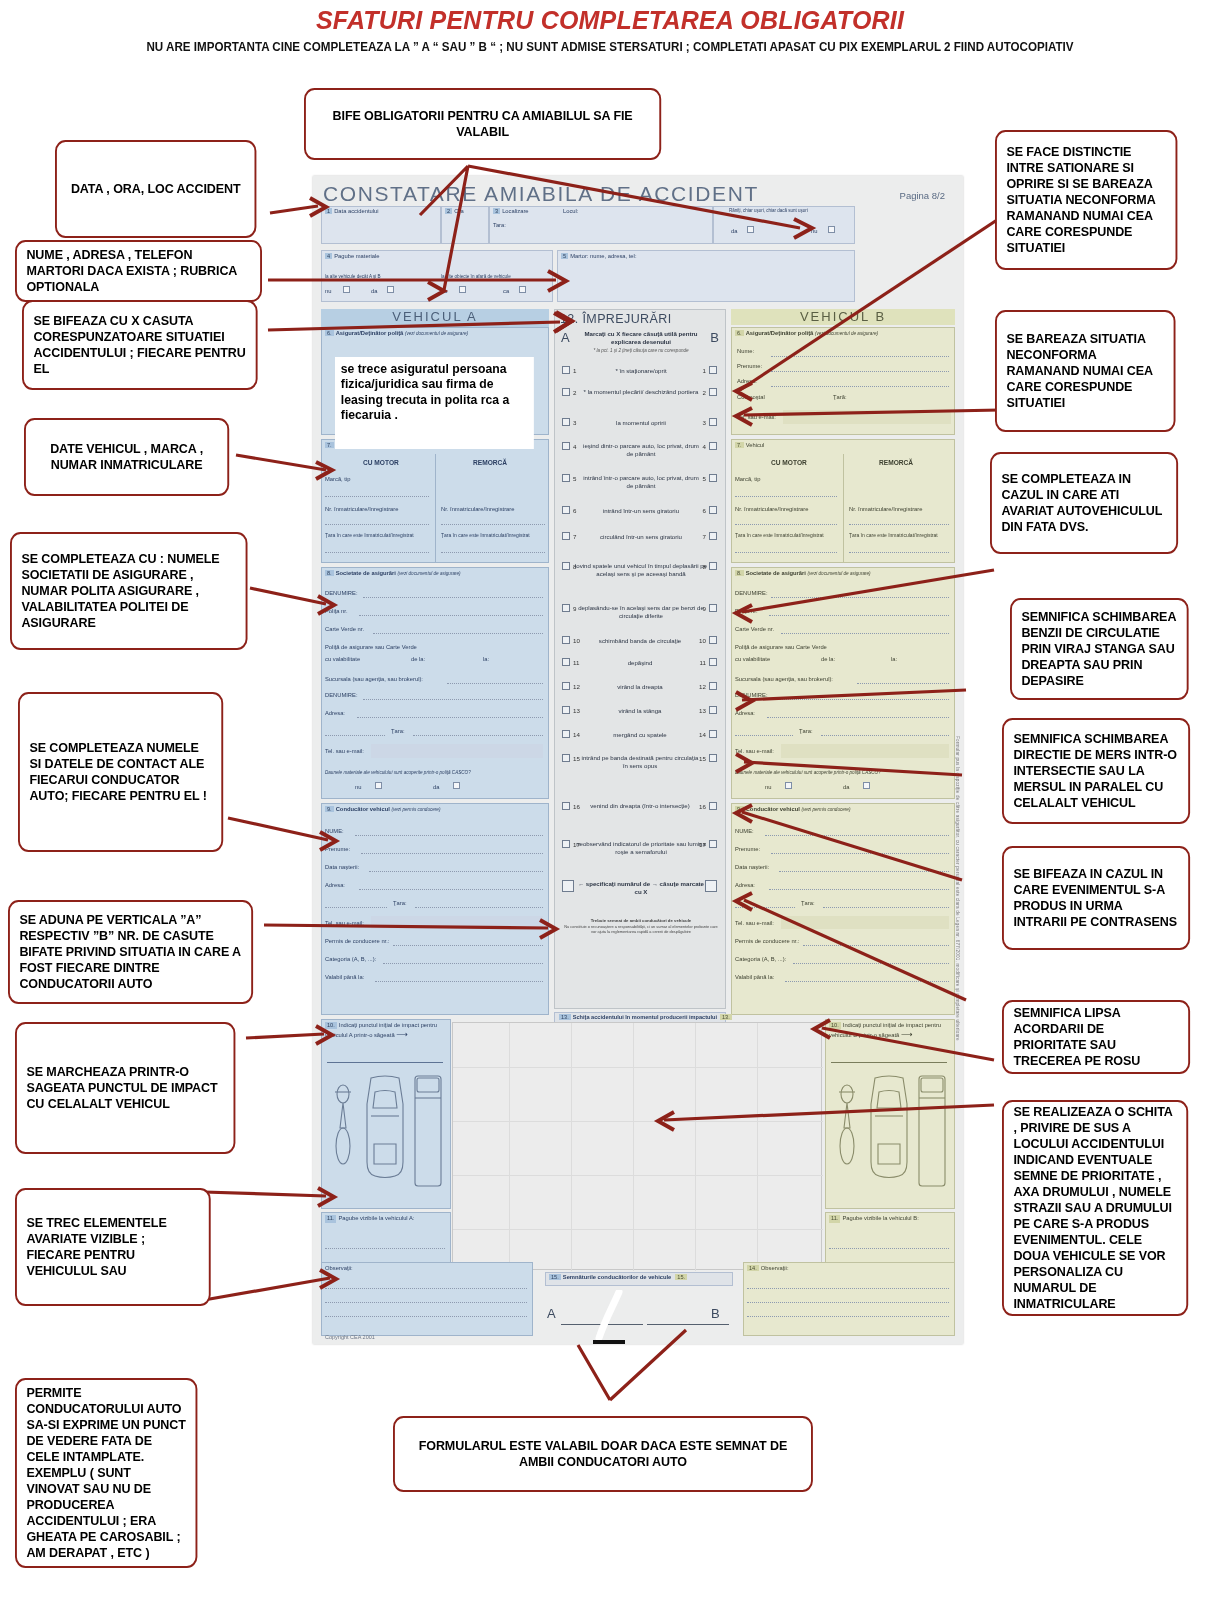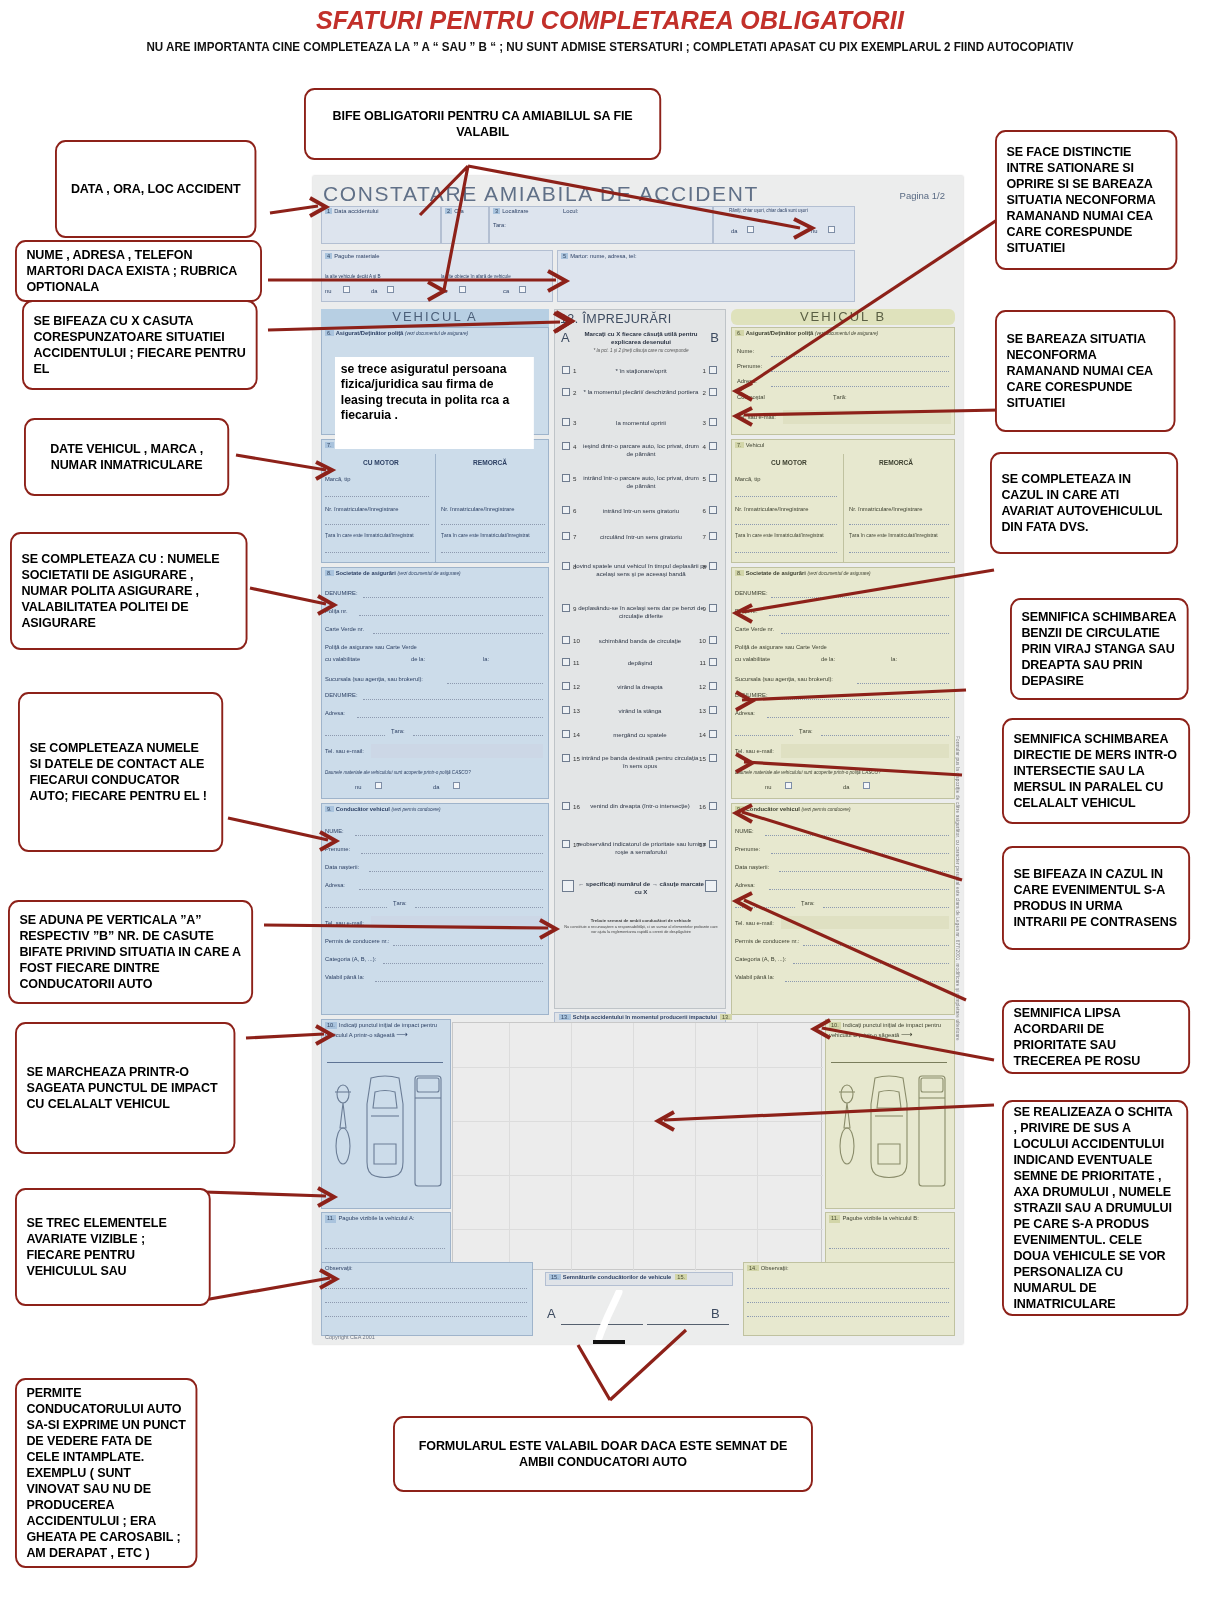--- a/index.html
+++ b/index.html
@@ -183,21 +183,21 @@
     <polyline points="736,754 752,763 736,772"></polyline>
     <polyline points="752,805 736,813 752,822"></polyline>
     <polyline points="752,893 736,901 752,910"></polyline>
     <polyline points="674,1112 658,1121 674,1130"></polyline>
     <polyline points="830,1020 814,1029 830,1038"></polyline>
   </g>
 </svg>
 
 <div id="form">
   <div class="formtitle">CONSTATARE  AMIABILA  DE  ACCIDENT</div>
-  <div class="pagelabel">Pagina 1/2</div>
+  <div class="pagelabel">Pagina 8/2</div>
 
   <div class="cell" style="left:8px; top:30px; width:120px; height:38px;"></div>
   <div class="lbl" style="left:12px; top:32px;"><span class="num">1</span><span>Data accidentului</span></div>
   <div class="cell" style="left:128px; top:30px; width:48px; height:38px;"></div>
   <div class="lbl" style="left:132px; top:32px;"><span class="num">2</span><span>Ora</span></div>
   <div class="cell" style="left:176px; top:30px; width:224px; height:38px;"></div>
   <div class="lbl" style="left:180px; top:32px;"><span class="num">3</span><span>Localizare</span></div>
   <div class="lbl" style="left:250px; top:32px;">Locul:</div>
   <div class="lbl" style="left:180px; top:46px;">Tara:</div>
   <div class="cell" style="left:400px; top:30px; width:142px; height:38px;"></div>
@@ -217,21 +217,21 @@
   <div class="lbl" style="left:128px; top:98px; font-size:4.6px;">la alte obiecte în afară de vehicule</div>
   <div class="lbl" style="left:128px; top:112px;">nu</div>
   <div class="chk" style="left:146px; top:110px;"></div>
   <div class="lbl" style="left:190px; top:112px;">ca</div>
   <div class="chk" style="left:206px; top:110px;"></div>
 
   <div class="cell" style="left:244px; top:74px; width:298px; height:52px;"></div>
   <div class="lbl" style="left:248px; top:77px;"><span class="num">5</span><span>Martor: nume, adresa, tel:</span></div>
 
   <div class="hdrA" style="left:8px; top:133px; width:228px; height:30px; line-height:16px;">VEHICUL A</div>
-  <div class="hdrB" style="left:418px; top:133px; width:224px; height:16px; line-height:16px;border-radius:6px;">VEHICUL B</div>
+  <div class="hdrB" style="left:418px; top:133px; width:224px; height:16px; line-height:16px;">VEHICUL B</div>
 
   <div class="cellA" style="left:8px; top:151px; width:228px; height:108px;"></div>
   <div class="lbl" style="left:12px; top:154px;"><span class="num">6.</span><b>Asigurat/Deţinător poliţă</b> <i style="font-size:4.6px;">(vezi documentul de asigurare)</i></div>
 
   <div class="cellB" style="left:418px; top:151px; width:224px; height:108px;"></div>
   <div class="lblB" style="left:422px; top:154px;"><span class="numB">6.</span><b>Asigurat/Deţinător poliţă</b> <i style="font-size:4.6px;">(vezi documentul de asigurare)</i></div>
   <div class="lblB" style="left:424px; top:172px;">Nume:</div>
   <div class="dots" style="left:458px; top:180px; width:178px;"></div>
   <div class="lblB" style="left:424px; top:187px;">Prenume:</div>
   <div class="dots" style="left:458px; top:195px; width:178px;"></div>

